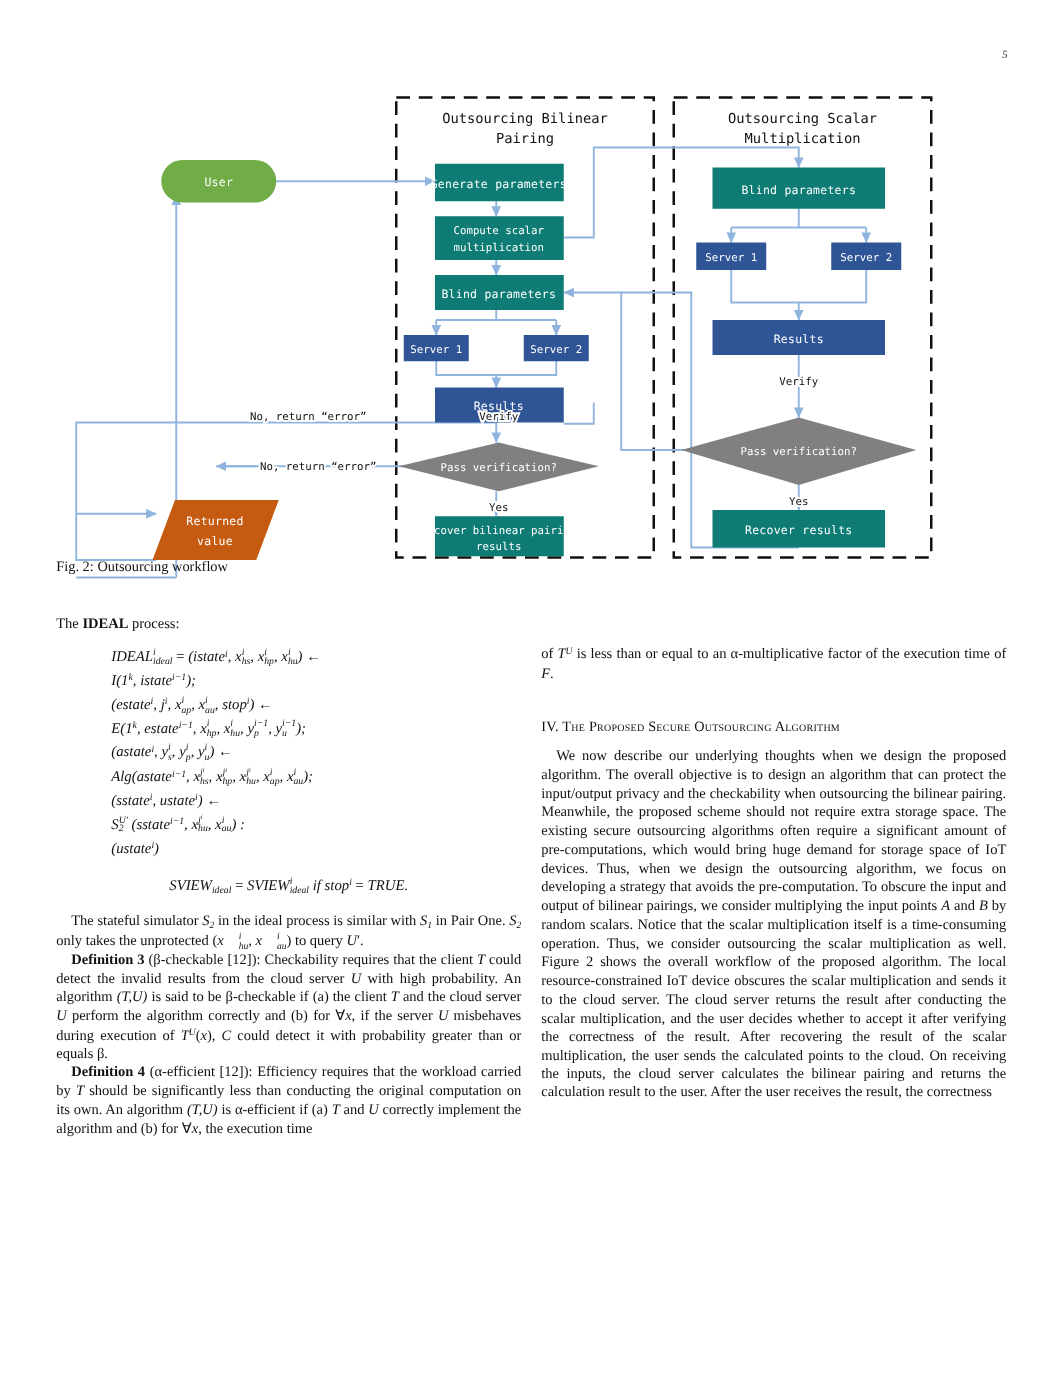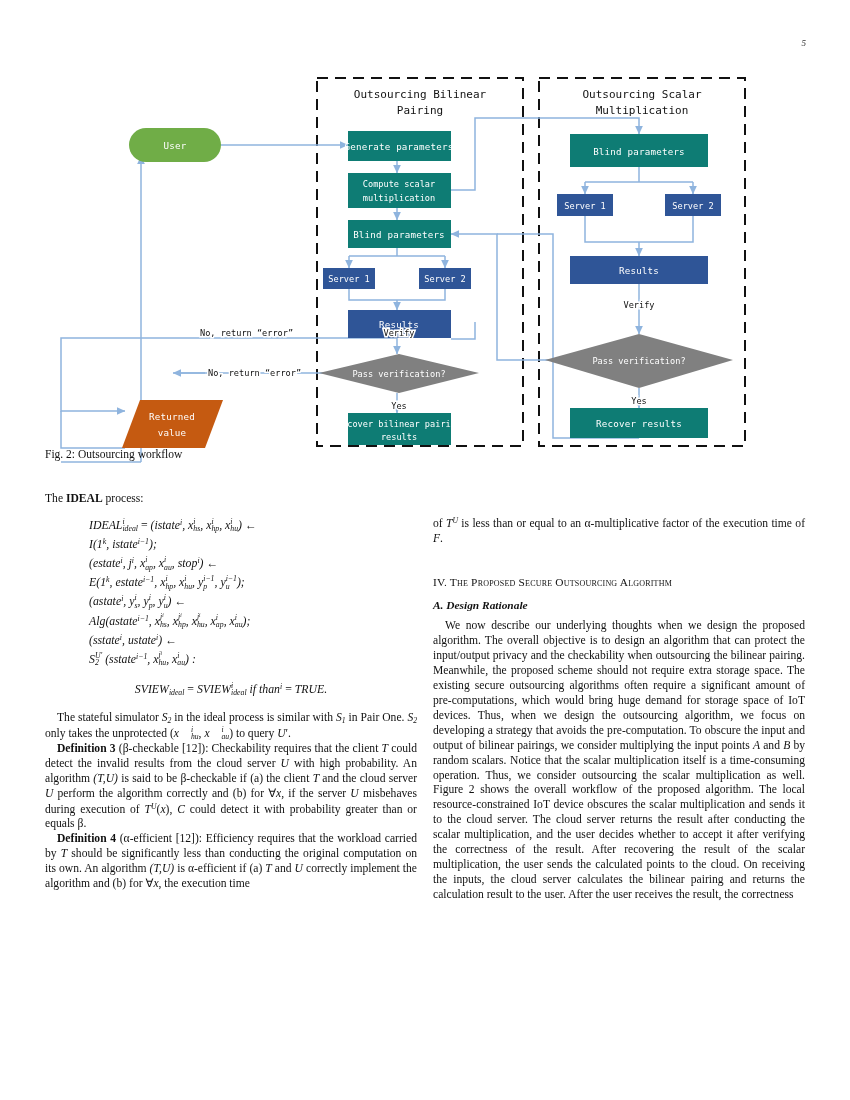--- a/index.html
+++ b/index.html
@@ -263,26 +263,29 @@
       </div>
       <div class="eq-line">
         (<i>sstate</i><sup>i</sup>, <i>ustate</i><sup>i</sup>) ←
       </div>
       <div class="eq-line">
         <i>S</i><span class="subsup"><span class="s1">U′</span><span class="s2">2</span></span>
         (<i>sstate</i><sup>i−1</sup>,
         <i>x</i><span class="subsup"><span class="s1">j<sup>i</sup></span><span class="s2">hu</span></span>,
         <i>x</i><span class="subsup"><span class="s1">i</span><span class="s2">au</span></span>) :
       </div>
+      <div class="eq-line">
+        (<i>ustate</i><sup>i</sup>)
+      </div>
     </div>
 
     <div class="eq-center">
       <i>SVIEW</i><sub>ideal</sub> <span class="up">=</span>
       <i>SVIEW</i><span class="subsup"><span class="s1">i</span><span class="s2">ideal</span></span>
-      <i>if than</i><sup>i</sup> <span class="up">=</span> <i>TRUE</i>.
+      <i>if stop</i><sup>i</sup> <span class="up">=</span> <i>TRUE</i>.
     </div>
 
     <p>The stateful simulator <i>S</i><sub>2</sub>
       in the ideal process is similar with <i>S</i><sub>1</sub> in Pair One. <i>S</i><sub>2</sub> only takes the
       unprotected (<i>x</i><span class="subsup"><span class="s1">i</span><span class="s2">hu</span></span>,
       <i>x</i><span class="subsup"><span class="s1">i</span><span class="s2">au</span></span>) to query
       <i>U</i>′.</p>
 
     <p><b>Definition 3</b>
       (β-checkable [12]): Checkability requires that the client <i>T</i> could detect the invalid results from
@@ -301,21 +304,20 @@
 
     <p class="noindent">of
       <i>T</i><sup>U</sup> is less than or equal to an α-multiplicative factor of the execution time of
       <i>F</i>.</p>
 
     <div class="gap"></div>
 
     <div class="sec-head"><span>IV.</span>
       <span>The Proposed Secure Outsourcing Algorithm</span></div>
 
-    <div class="sub-head">A.  Design Rationale</div>
 
     <p>We now describe our underlying thoughts when
       we design the proposed algorithm. The overall objective is to design an algorithm that can protect the
       input/output privacy and the checkability when outsourcing the bilinear pairing. Meanwhile, the proposed
       scheme should not require extra storage space. The existing secure outsourcing algorithms often require a
       significant amount of pre-computations, which would bring huge demand for storage space of IoT devices. Thus,
       when we design the outsourcing algorithm, we focus on developing a strategy that avoids the pre-computation.
       To obscure the input and output of bilinear pairings, we consider multiplying the input points <i>A</i> and
       <i>B</i> by random scalars. Notice that the scalar multiplication itself is a time-consuming operation. Thus,
       we consider outsourcing the scalar multiplication as well. Figure 2 shows the overall workflow of the proposed

